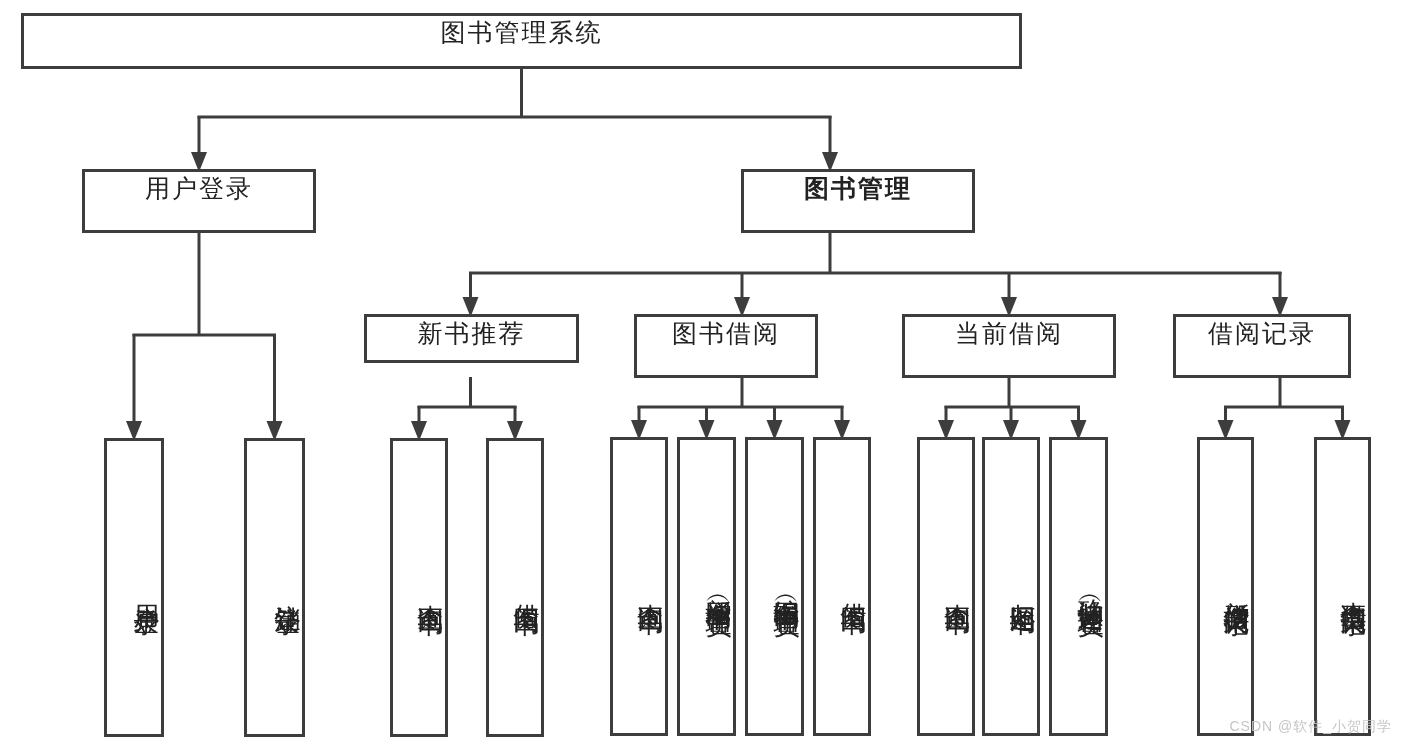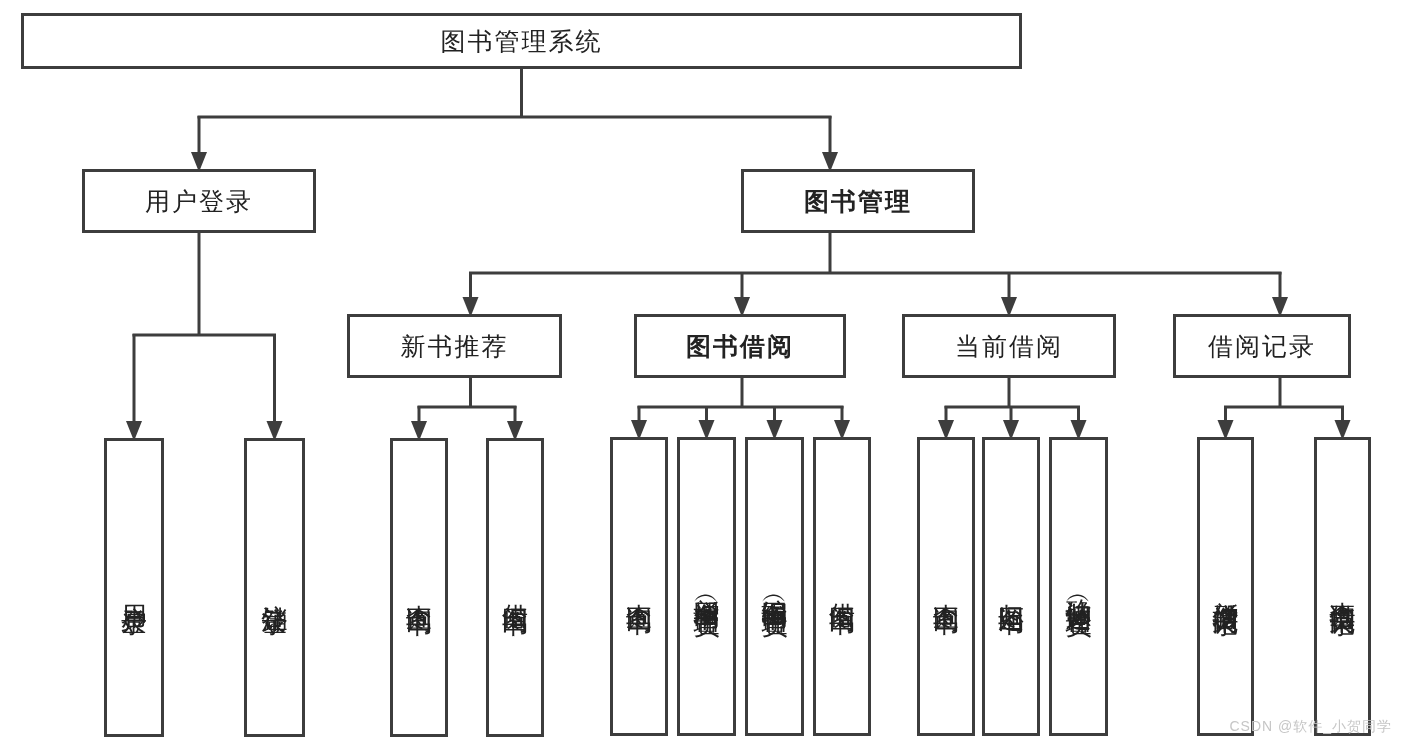--- a/index.html
+++ b/index.html
@@ -27,21 +27,21 @@
     top: 0;
     width: 1405px;
     height: 747px;
   }
   .node {
     position: absolute;
     box-sizing: border-box;
     border: 3px solid var(--line-color);
     background: #ffffff;
     display: flex;
-    align-items: center;
+    align-items: flex-start;
     justify-content: center;
     color: var(--text-color);
     z-index: 2;
   }
   .node.h .label {
     font-size: 25px;
     letter-spacing: 2px;
     white-space: nowrap;
   }
   .node.v {
@@ -126,24 +126,24 @@
   <div id="nodes-layer">
       <div class="node h" style="left: 21px; top: 13px; width: 1001px; height: 56px;">
         <span class="label">图书管理系统</span>
       </div>
       <div class="node h" style="left: 82px; top: 169px; width: 234px; height: 64px;">
         <span class="label">用户登录</span>
       </div>
       <div class="node h" style="left: 741px; top: 169px; width: 234px; height: 64px; font-weight: bold;">
         <span class="label">图书管理</span>
       </div>
-      <div class="node h" style="left: 347px; top: 314px; width: 215px; height: 64px;">
+      <div class="node h" style="left: 364px; top: 314px; width: 215px; height: 49px;">
         <span class="label">新书推荐</span>
       </div>
-      <div class="node h" style="left: 634px; top: 314px; width: 212px; height: 64px; font-weight: bold;">
+      <div class="node h" style="left: 634px; top: 314px; width: 184px; height: 64px;">
         <span class="label">图书借阅</span>
       </div>
       <div class="node h" style="left: 902px; top: 314px; width: 214px; height: 64px;">
         <span class="label">当前借阅</span>
       </div>
       <div class="node h" style="left: 1173px; top: 314px; width: 178px; height: 64px;">
         <span class="label">借阅记录</span>
       </div>
       <div class="node v" style="left: 104px; top: 438px; width: 60px; height: 299px;">
         <span class="label">用户登录</span>

